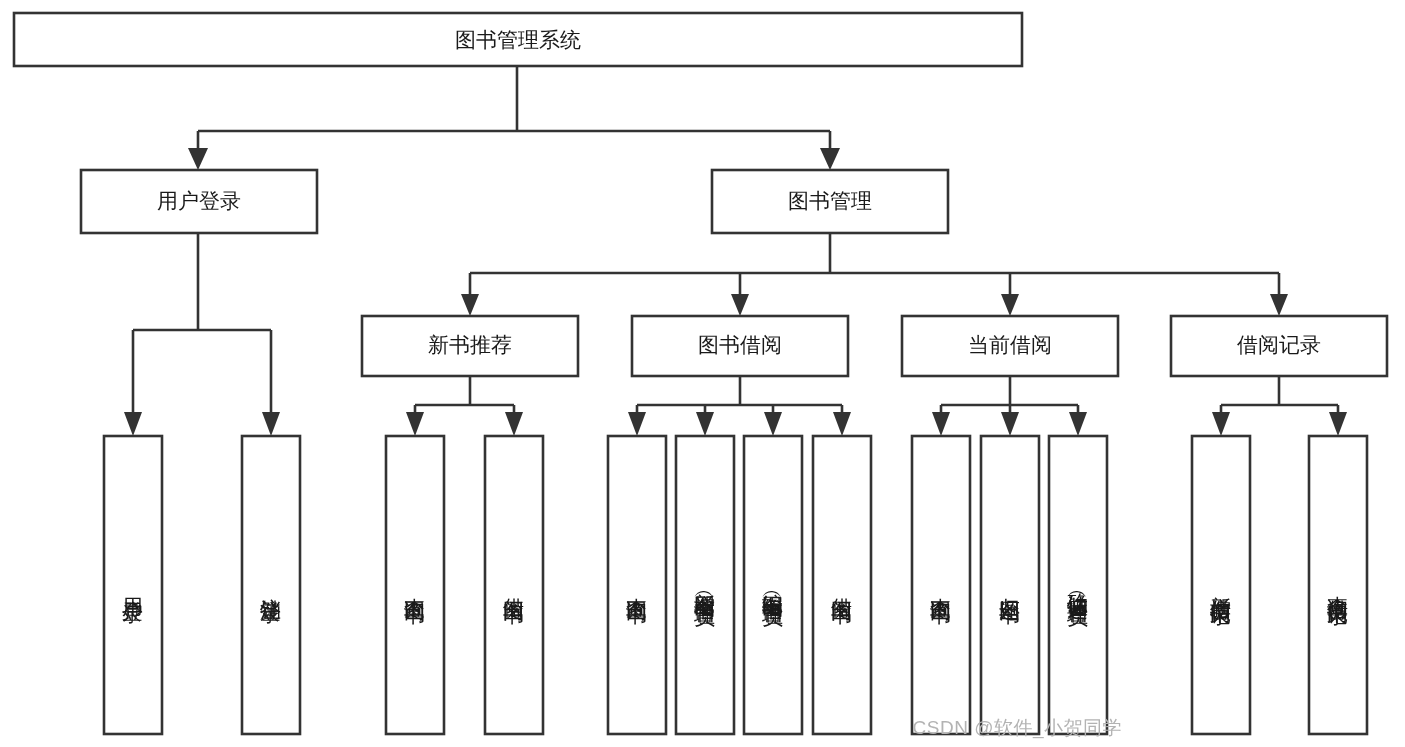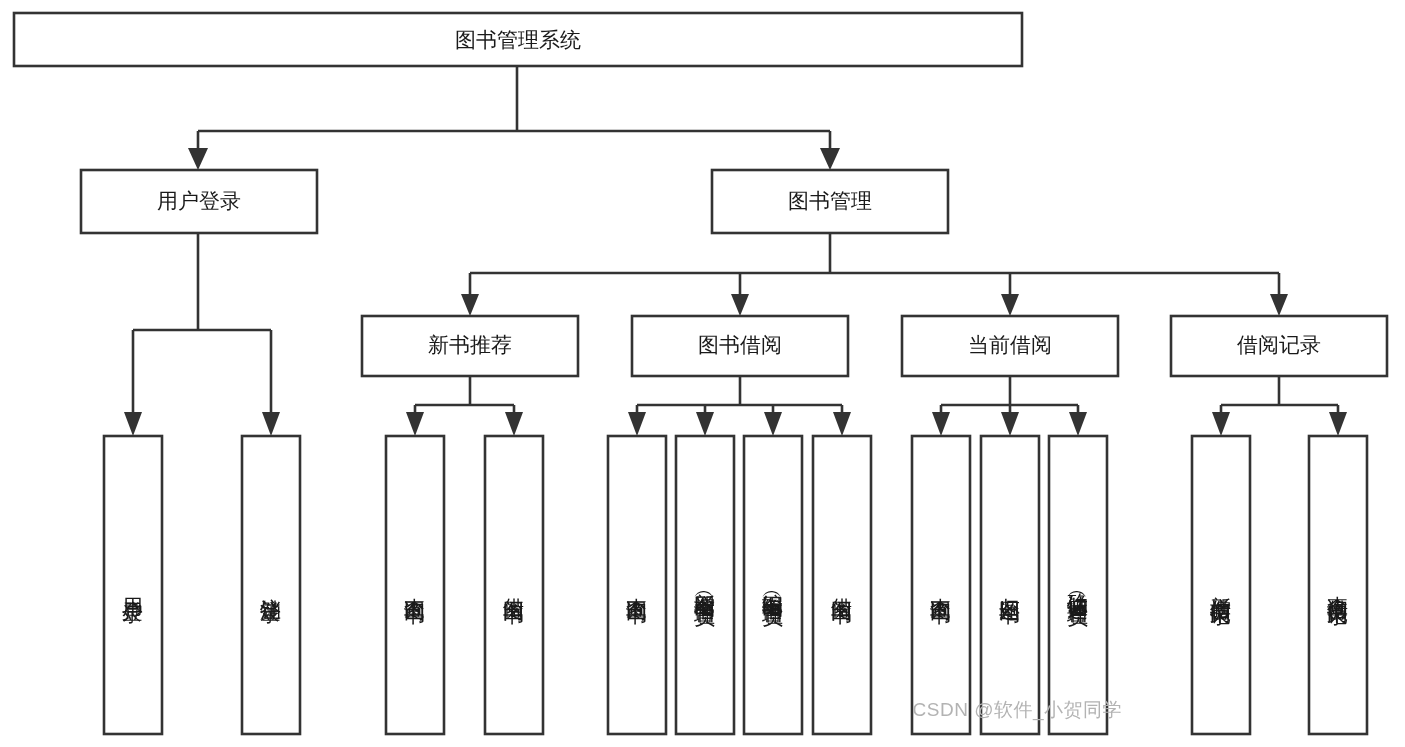--- a/index.html
+++ b/index.html
@@ -55,21 +55,21 @@
     writing-mode: vertical-rl;
     text-orientation: upright;
     glyph-orientation-vertical: 0deg;
     letter-spacing: 2px;
     text-anchor: middle;
     dominant-baseline: central;
   }
   .watermark {
     position: absolute;
     right: 14px;
-    bottom: 24px;
+    bottom: 6px;
     font-family: "Liberation Sans", "DejaVu Sans", sans-serif;
     font-size: 19px;
     color: #b3b3b3;
     letter-spacing: 0.5px;
     white-space: nowrap;
     user-select: none;
   }
 </style>
 </head>
 <body>

